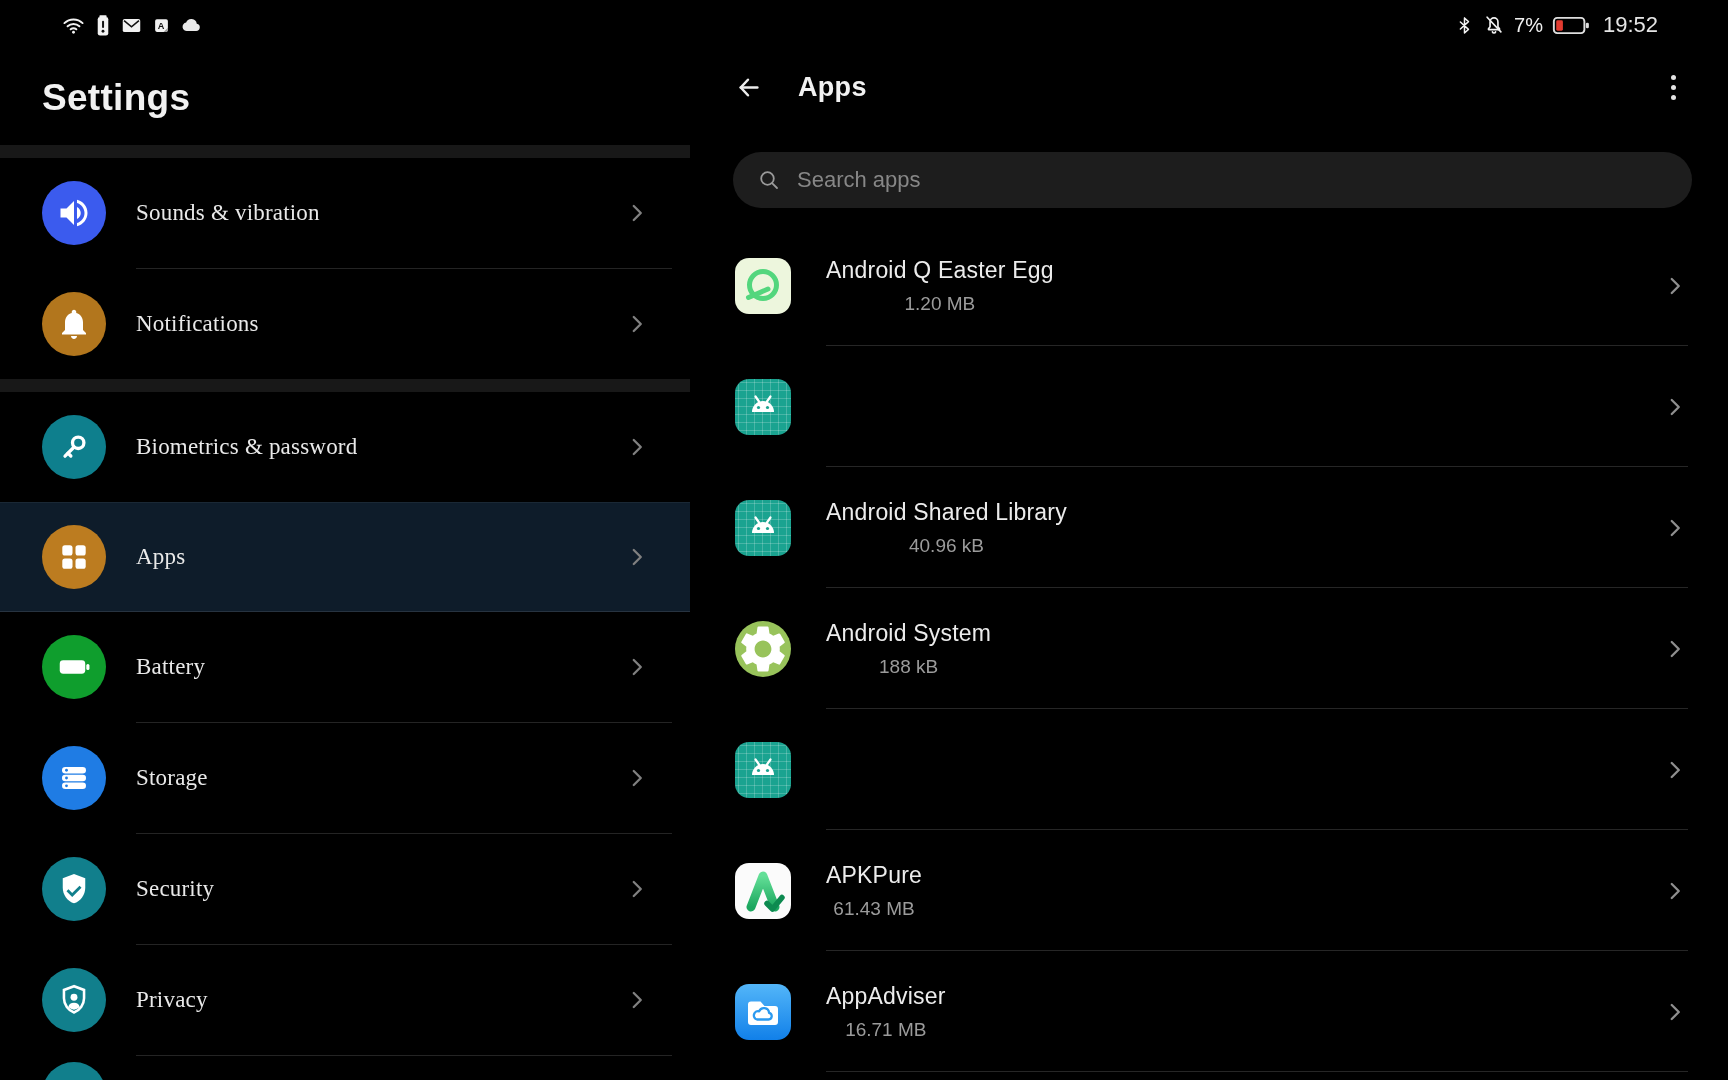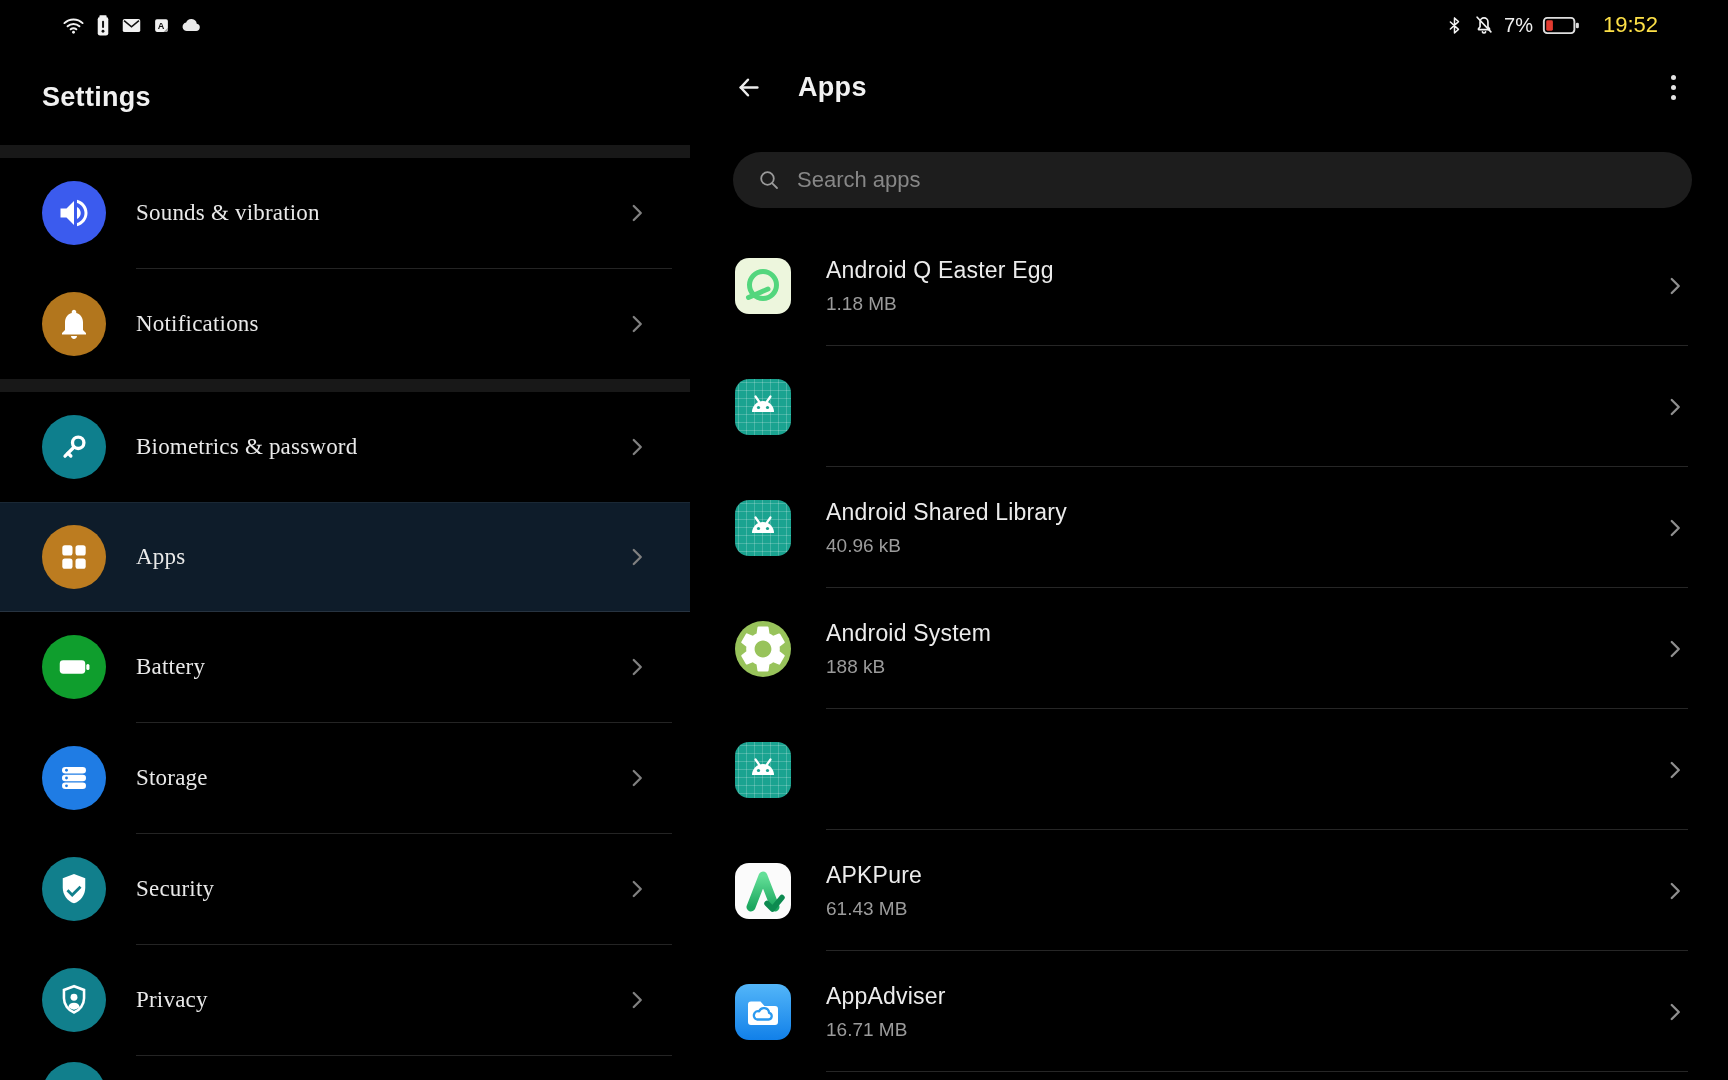--- a/index.html
+++ b/index.html
@@ -7,28 +7,28 @@
           font-family:"Liberation Sans","DejaVu Sans",sans-serif;color:#e9e9e9;}
   
   .statusbar{height:50px;display:flex;align-items:center;justify-content:space-between;
              padding:0 70px 0 62px;box-sizing:border-box;}
   .sb-left,.sb-right{display:flex;align-items:center;}
   .sb-left{gap:11px;}
   .sb-right{gap:9px;}
   .sb-ico{display:inline-flex;align-items:center;}
   .sb-ico svg{display:block;}
   .sb-text{font-size:20px;color:#f0f0f0;}
-  .sb-time{font-size:22px;color:#fde047;margin-left:13px;}
+  .sb-time{font-size:22px;color:#e5e5e5;margin-left:3px;}
   
   .content{display:flex;height:1030px;}
   .left-panel{width:690px;height:100%;background:#000;position:relative;overflow:hidden;flex:none;}
   .right-panel{flex:1;height:100%;background:#000;position:relative;overflow:hidden;}
   
   .lp-header{height:95px;display:flex;align-items:center;padding-left:42px;}
-  .lp-title{font-size:27px;font-weight:700;color:#f1f1f1;letter-spacing:.3px;}
+  .lp-title{font-size:37px;font-weight:700;color:#f1f1f1;letter-spacing:.3px;}
   .band{height:13px;background:#181818;}
   .side-row{height:110px;display:flex;align-items:center;padding-left:42px;position:relative;box-sizing:border-box;font-family:Liberation Serif, serif;}
   .side-row.selected{border-top:1px solid rgba(255,255,255,.05);border-bottom:1px solid rgba(255,255,255,.10);}
   .side-icon{width:64px;height:64px;border-radius:50%;display:flex;align-items:center;justify-content:center;flex:none;}
   .side-icon svg{width:36px;height:36px;display:block;}
   .side-label{margin-left:30px;font-size:23px;color:#e9e9e9;letter-spacing:.2px;}
   .side-chev{position:absolute;right:40px;top:50%;transform:translateY(-50%);}
   .side-chev svg{width:26px;height:26px;display:block;}
   .lp-div{height:1px;background:#242424;margin:0 18px 0 136px;}
   .side-row.partial{height:29px;align-items:flex-start;}
@@ -52,21 +52,21 @@
   .tile{width:56px;height:56px;border-radius:14px;flex:none;overflow:hidden;}
   .tile svg{width:100%;height:100%;display:block;}
   .tile-android-q{background:#edf6dd;}
   .tile-android-grid{background-color:#1aa390;
      background-image:linear-gradient(rgba(255,255,255,.20) 1.5px,transparent 1.5px),
                       linear-gradient(90deg,rgba(255,255,255,.20) 1.5px,transparent 1.5px);
      background-size:8px 8px;background-position:3px 3px;}
   .tile-android-system{background:#98c35b;border-radius:50%;}
   .tile-apkpure{background:#fbfbfb;}
   .tile-appadviser{background:linear-gradient(180deg,#53b6f9,#1180e9);}
-  .app-text{margin-left:35px;display:flex;flex-direction:column;}
+  .app-text{margin-left:35px;display:flex;flex-direction:column;align-items:center;}
   .app-name{font-size:23px;color:#ececec;letter-spacing:.2px;}
   .app-size{font-size:19px;color:#9b9b9b;margin-top:9px;}
   .app-chev{position:absolute;right:40px;top:50%;transform:translateY(-50%);}
   .app-chev svg{width:26px;height:26px;display:block;}
   .row-div{position:absolute;left:136px;right:40px;bottom:0;height:1px;background:#262626;}
 </style>
 </head>
 <body>
 
 <div class="screen">
@@ -306,21 +306,21 @@
       <div id="app-list">
           <div class="app-row">
     <span class="tile tile-android-q">
               <svg viewBox="0 0 56 56" fill="none" stroke="#53d67d" stroke-width="5" stroke-linecap="round">
                 <circle cx="28" cy="27" r="13.5"></circle>
                 <path d="M13.5 39.5 33 31"></path>
               </svg>
             </span>
     <span class="app-text">
       <span class="app-name">Android Q Easter Egg</span>
-      <span class="app-size">1.18 MB</span>
+      <span class="app-size">1.20 MB</span>
     </span>
     <span class="app-chev">
       <svg viewBox="0 0 24 24" fill="none" stroke="#8f8f8f" stroke-width="2.1" stroke-linecap="round" stroke-linejoin="round">
                 <path d="M9 5.5 15.5 12 9 18.5"></path>
               </svg>
     </span>
     <span class="row-div"></span>
   </div>
           <div class="app-row">
     <span class="tile tile-android-grid">

